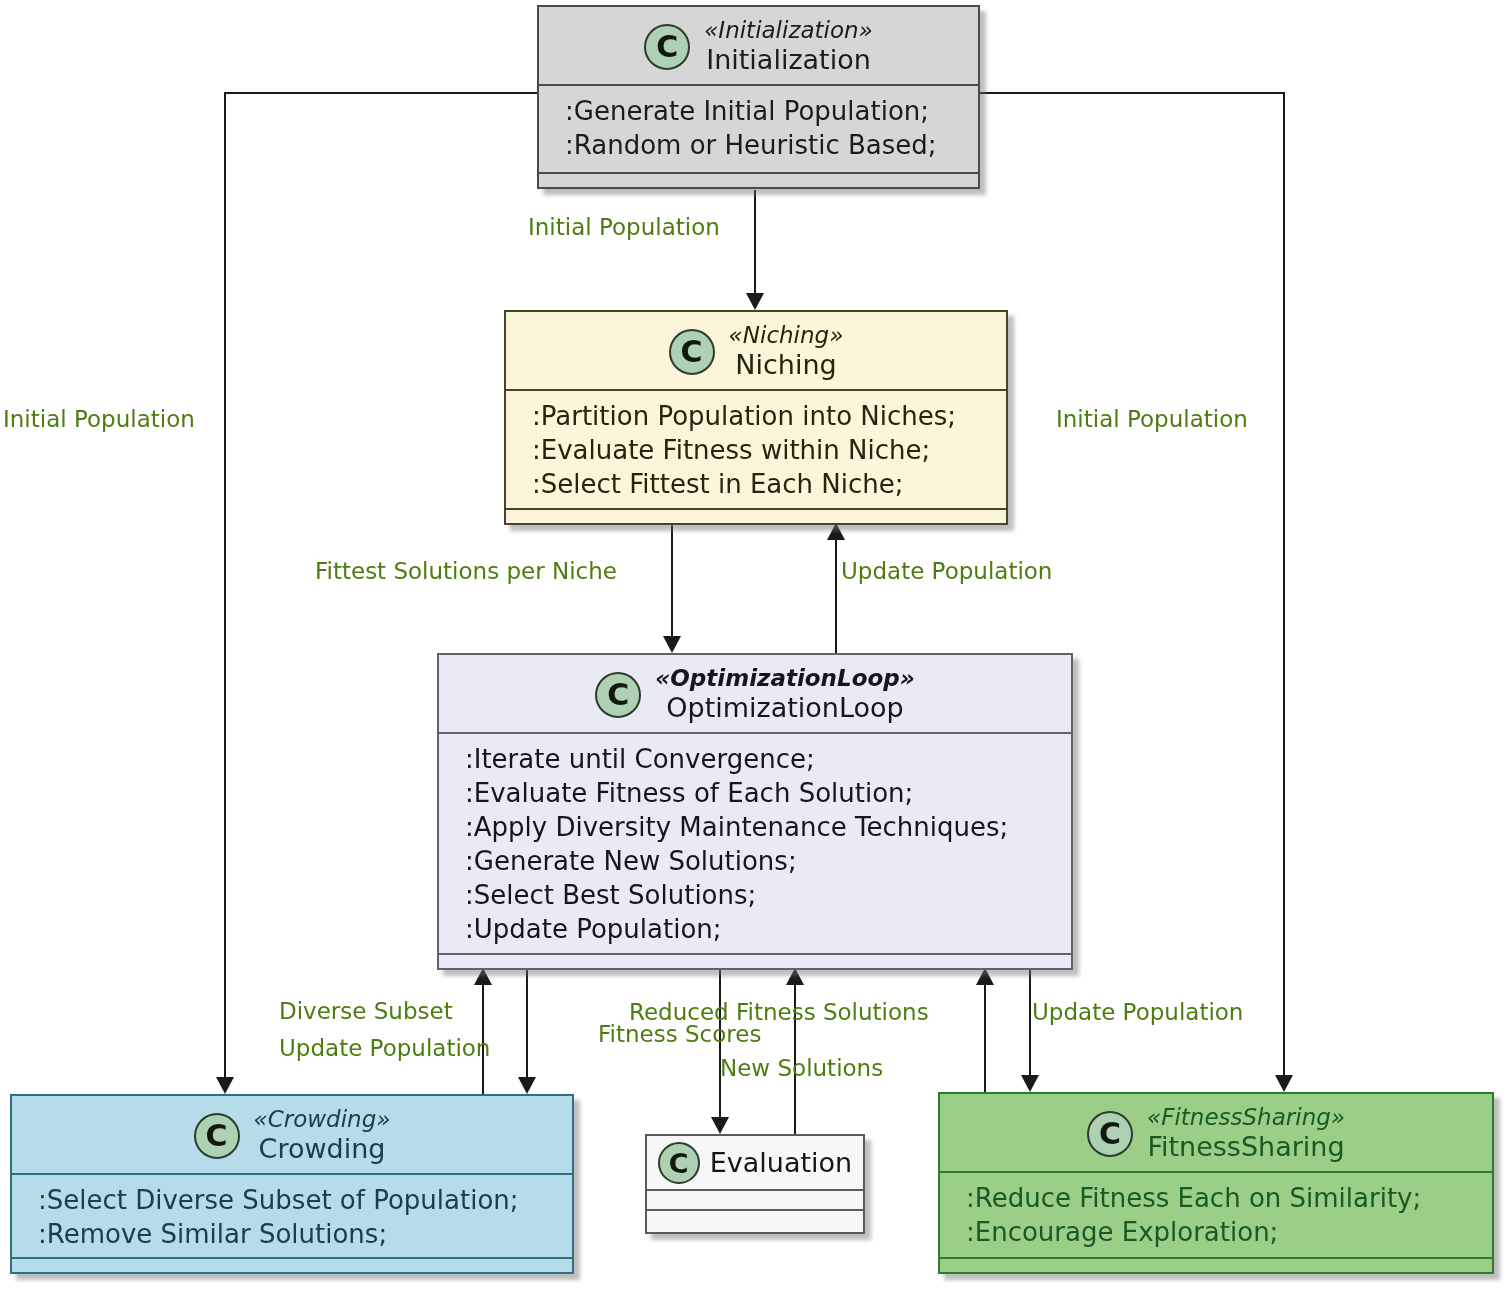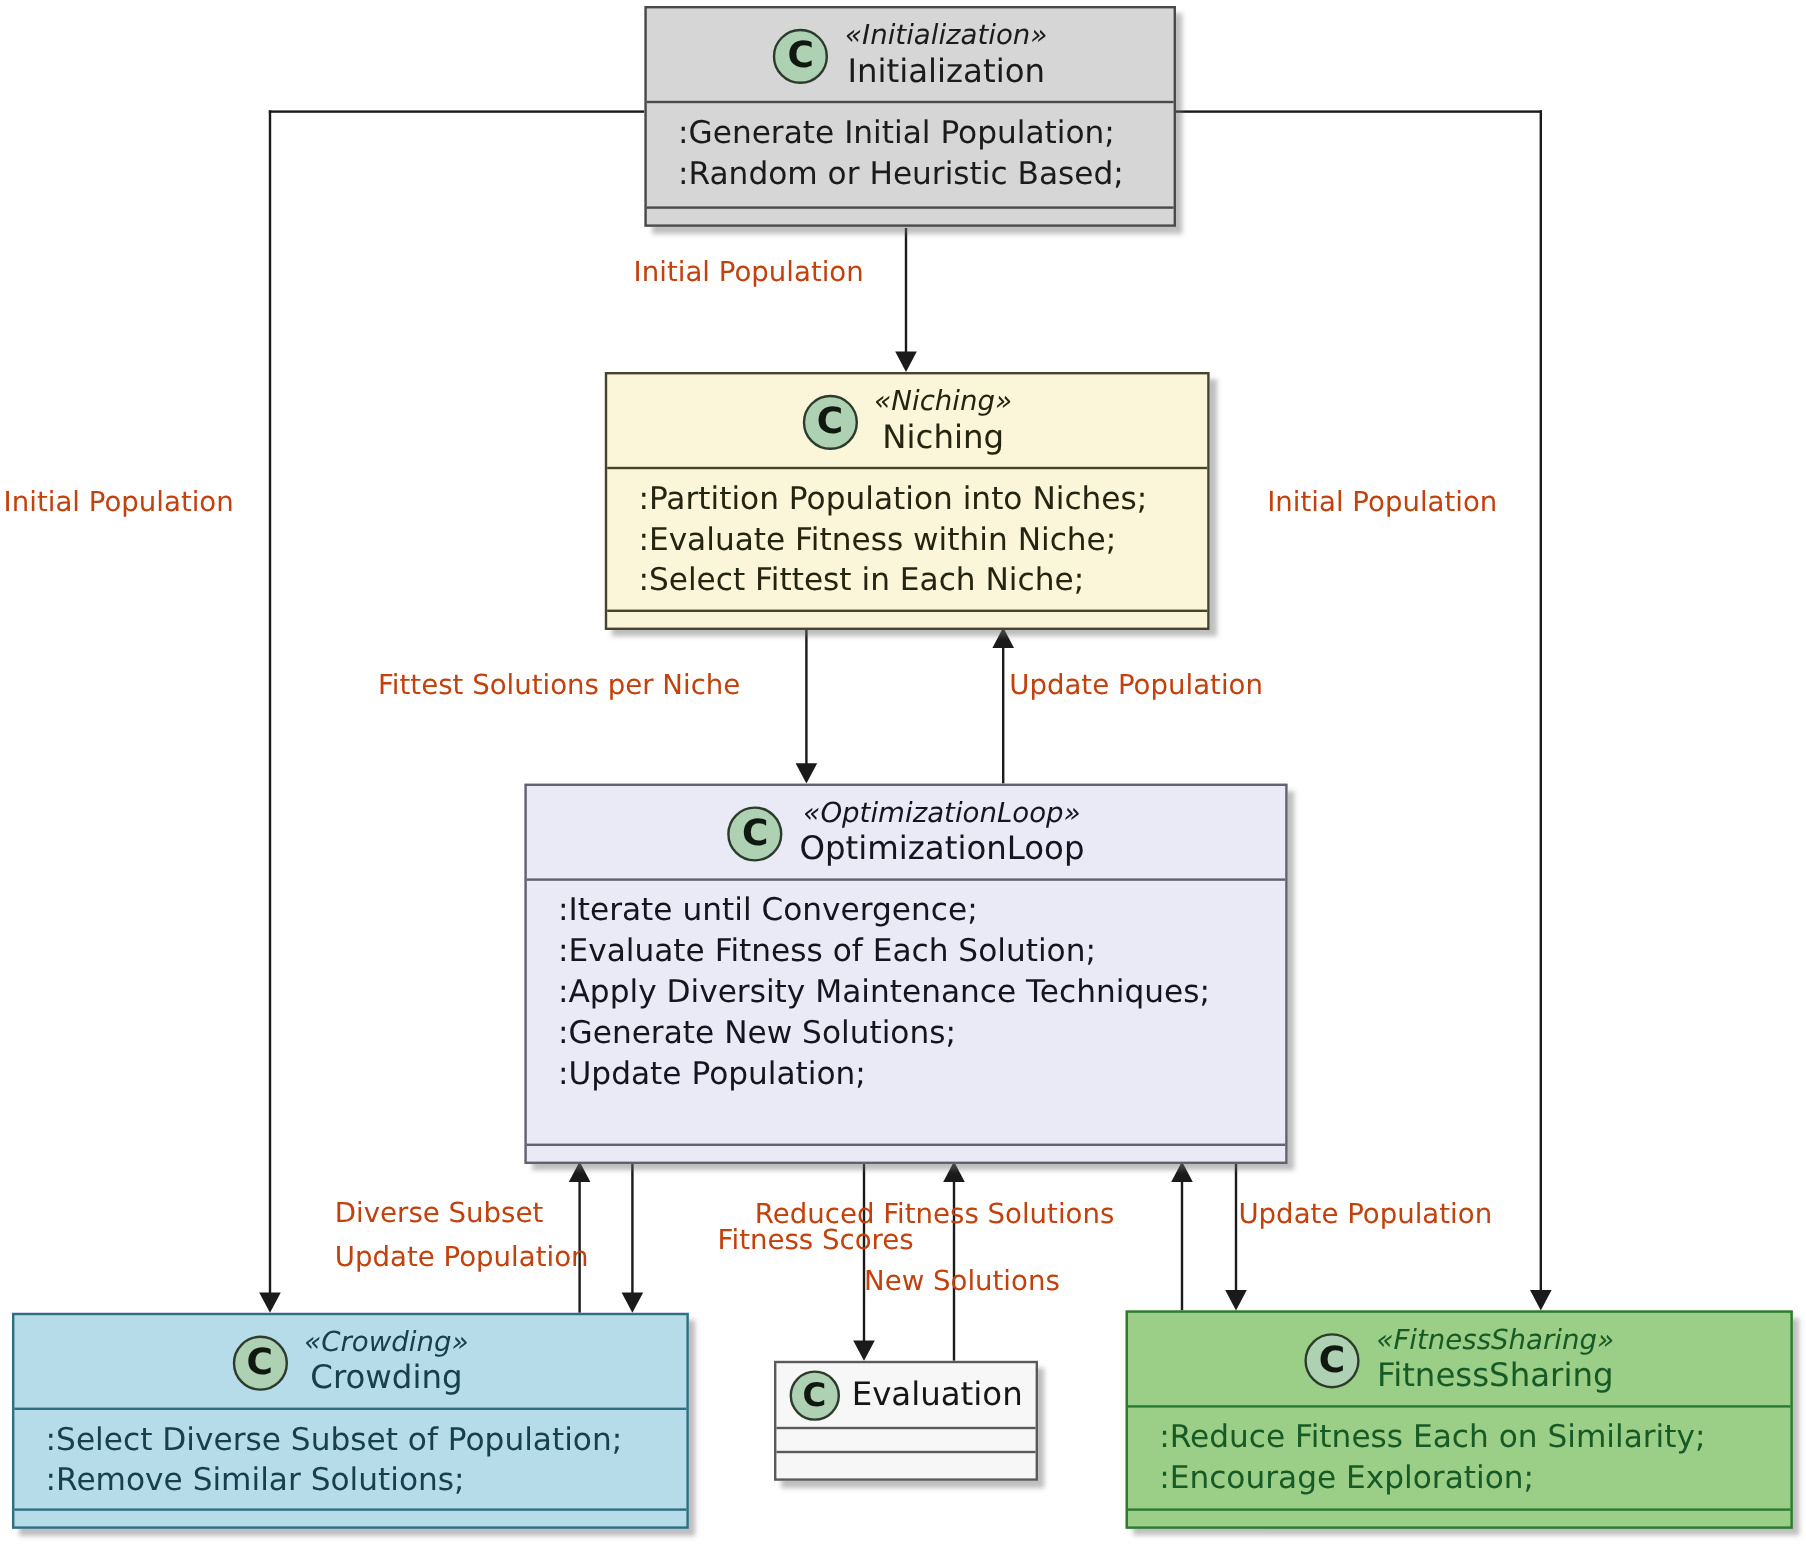--- a/index.html
+++ b/index.html
@@ -48,21 +48,21 @@
   .n-eval .node-strip{height:18px;}
   .n-eval .node-strip.last{height:14px;}
 
   
   .vline,.hline{position:absolute;background:#1a1a1a;}
   .vline{width:2px;}
   .hline{height:2px;}
   .arr{position:absolute;width:0;height:0;}
   .arr-down{border-left:9px solid transparent;border-right:9px solid transparent;border-top:17px solid #1a1a1a;}
   .arr-up{border-left:9px solid transparent;border-right:9px solid transparent;border-bottom:17px solid #1a1a1a;}
-  .edge-label{position:absolute;font-size:23px;line-height:27px;color:#c2410c;white-space:nowrap;}
+  .edge-label{position:absolute;font-size:23px;line-height:27px;color:#4d7c0f;white-space:nowrap;}
 </style>
 </head>
 <body>
 
 <div class="vline" style="left:754px;top:190px;height:105px;"></div>
 <div class="arr arr-down" style="left:746px;top:293px;"></div>
 <div class="edge-label" style="left:528px;top:214px;">Initial Population</div>
 
 <div class="hline" style="left:224px;top:92px;width:313px;"></div>
 <div class="vline" style="left:224px;top:92px;height:987px;"></div>
@@ -134,29 +134,30 @@
     <div class="body-line">:Evaluate Fitness within Niche;</div>
     <div class="body-line">:Select Fittest in Each Niche;</div>
   </div>
   <div class="node-strip"></div>
 </div>
 
 <div class="node n-opt" style="left:437px;top:653px;width:636px;height:317px;">
   <div class="node-header">
     <span class="c-icon">C</span>
     <span class="titles">
-      <span class="stereotype" style="display:block;">«OptimizationLoop»</span>
+      <span class="stereotype" style="display:block;font-weight:bold;">«OptimizationLoop»</span>
       <span class="class-name" style="display:block;">OptimizationLoop</span>
     </span>
   </div>
   <div class="node-body">
     <div class="body-line">:Iterate until Convergence;</div>
     <div class="body-line">:Evaluate Fitness of Each Solution;</div>
     <div class="body-line">:Apply Diversity Maintenance Techniques;</div>
     <div class="body-line">:Generate New Solutions;</div>
+    <div class="body-line">:Select Best Solutions;</div>
     <div class="body-line">:Update Population;</div>
   </div>
   <div class="node-strip"></div>
 </div>
 
 <div class="node n-crowd" style="left:10px;top:1094px;width:564px;height:180px;">
   <div class="node-header">
     <span class="c-icon">C</span>
     <span class="titles">
       <span class="stereotype" style="display:block;">«Crowding»</span>

